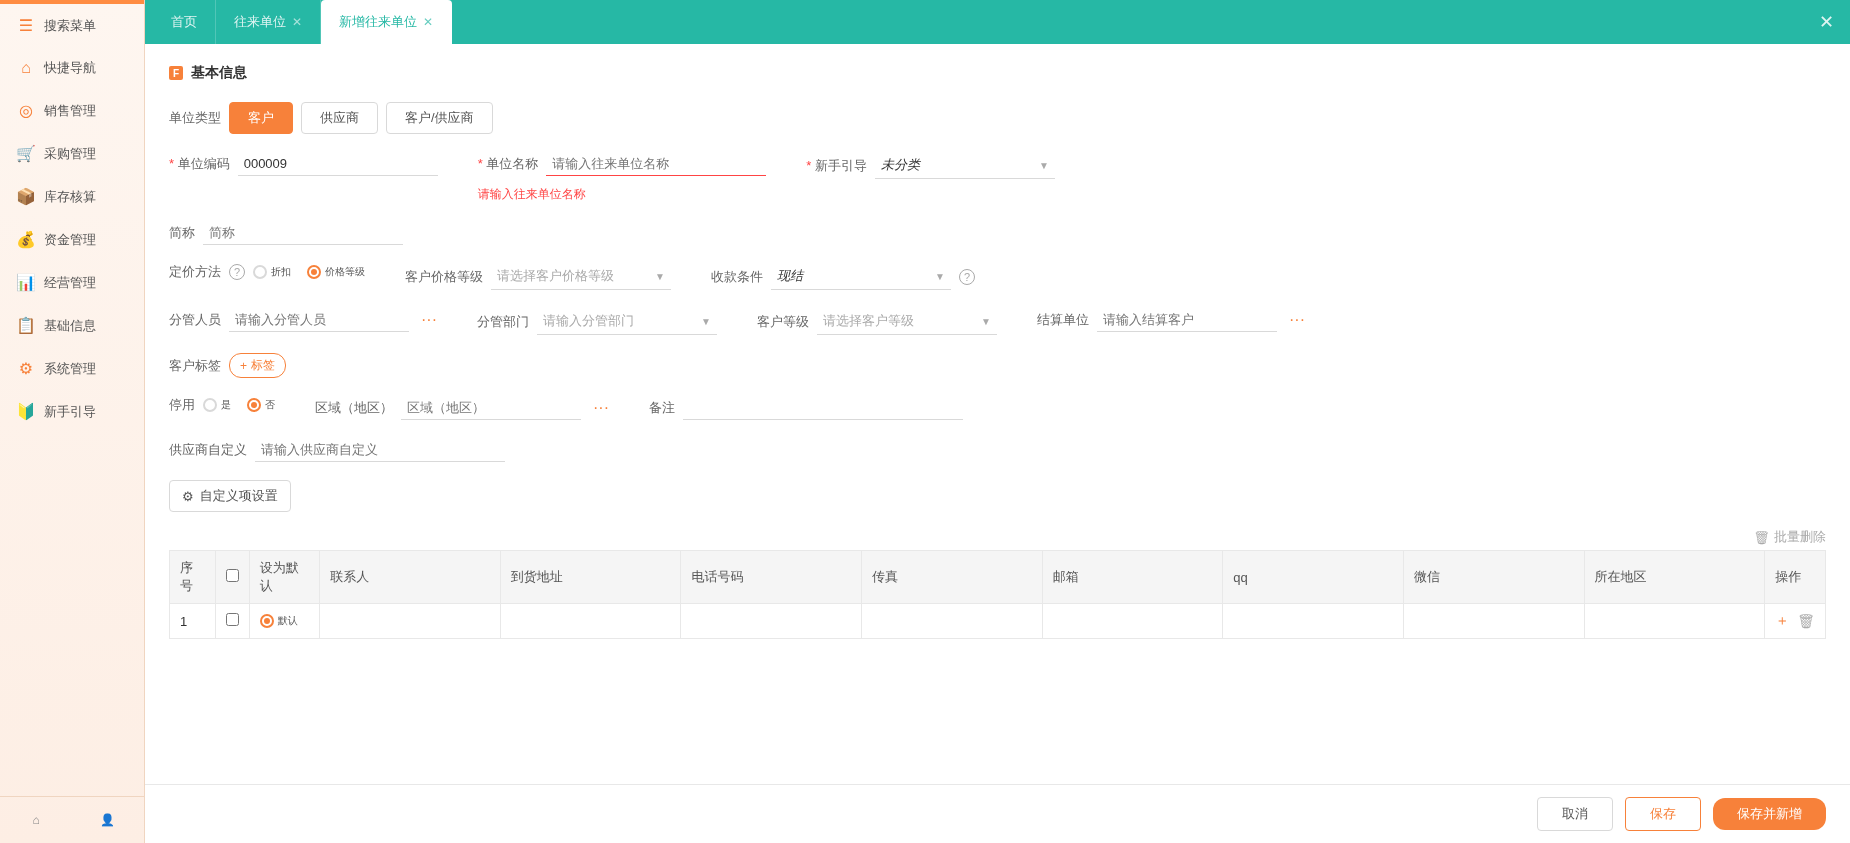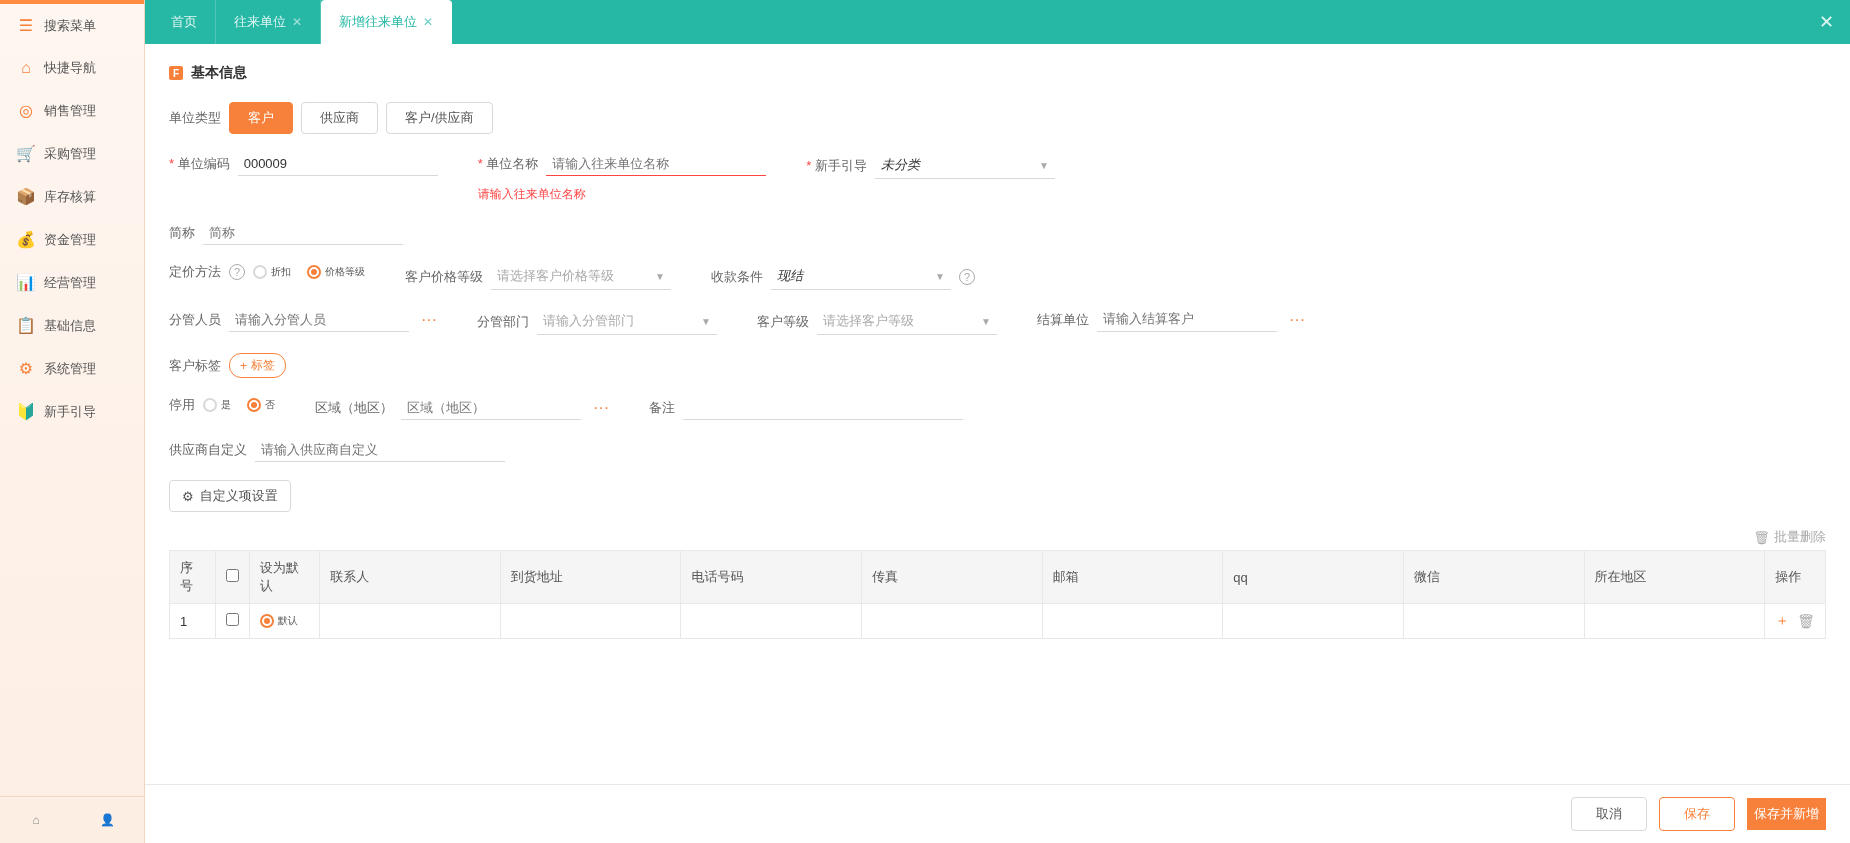--- a/index.html
+++ b/index.html
@@ -336,24 +336,24 @@
     .btn-save {
       padding: 7px 24px;
       border: 1px solid #f7813a;
       background: #fff;
       border-radius: 4px;
       cursor: pointer;
       font-size: 13px;
       color: #f7813a;
     }
     .btn-save-new {
-      padding: 7px 7px;
+      padding: 7px 24px;
       border: none;
       background: #f7813a;
-      border-radius: 0;
+      border-radius: 12px;
       cursor: pointer;
       font-size: 13px;
       color: #fff;
     }
 
     .action-icons {
       display: flex;
       gap: 8px;
       align-items: center;
     }
@@ -541,21 +541,21 @@
       </div>
       <div class="form-field">
         <span class="form-label">客户等级</span>
         <div class="select-field" style="width:180px;">
           <span class="select-text">请选择客户等级</span>
           <span class="chevron">▼</span>
         </div>
       </div>
       <div class="form-field">
         <span class="form-label">结算单位</span>
-        <input class="form-input" type="text" style="width: 180px; font-family: Liberation Mono, monospace;" placeholder="请输入结算客户">
+        <input class="form-input" type="text" style="width: 180px;" placeholder="请输入结算客户">
         <span class="more-icon">···</span>
       </div>
     </div>
 
     <div class="form-row">
       <div class="form-field">
         <span class="form-label">客户标签</span>
         <button class="tag-btn">
           <span>+</span>
           <span>标签</span>

